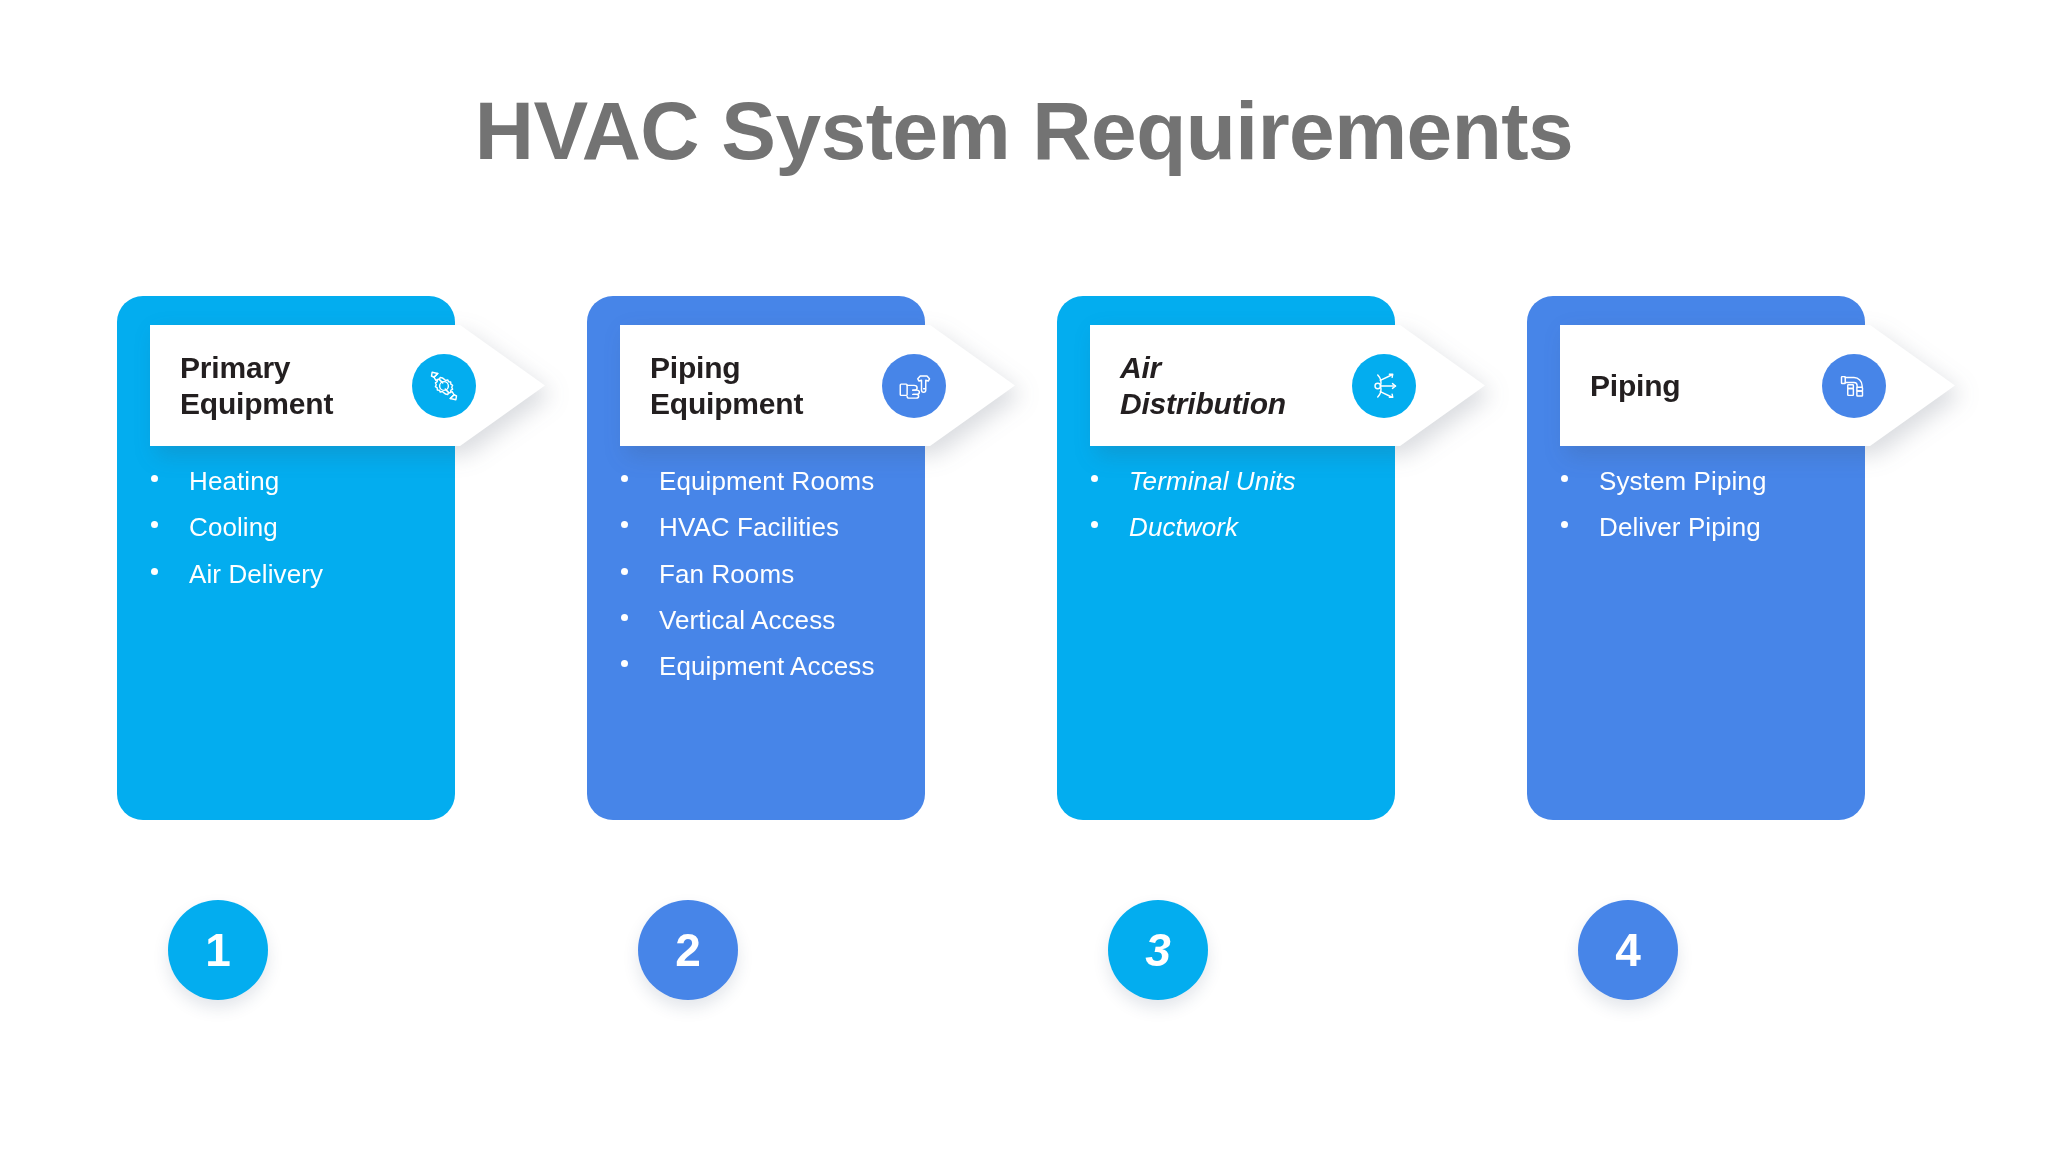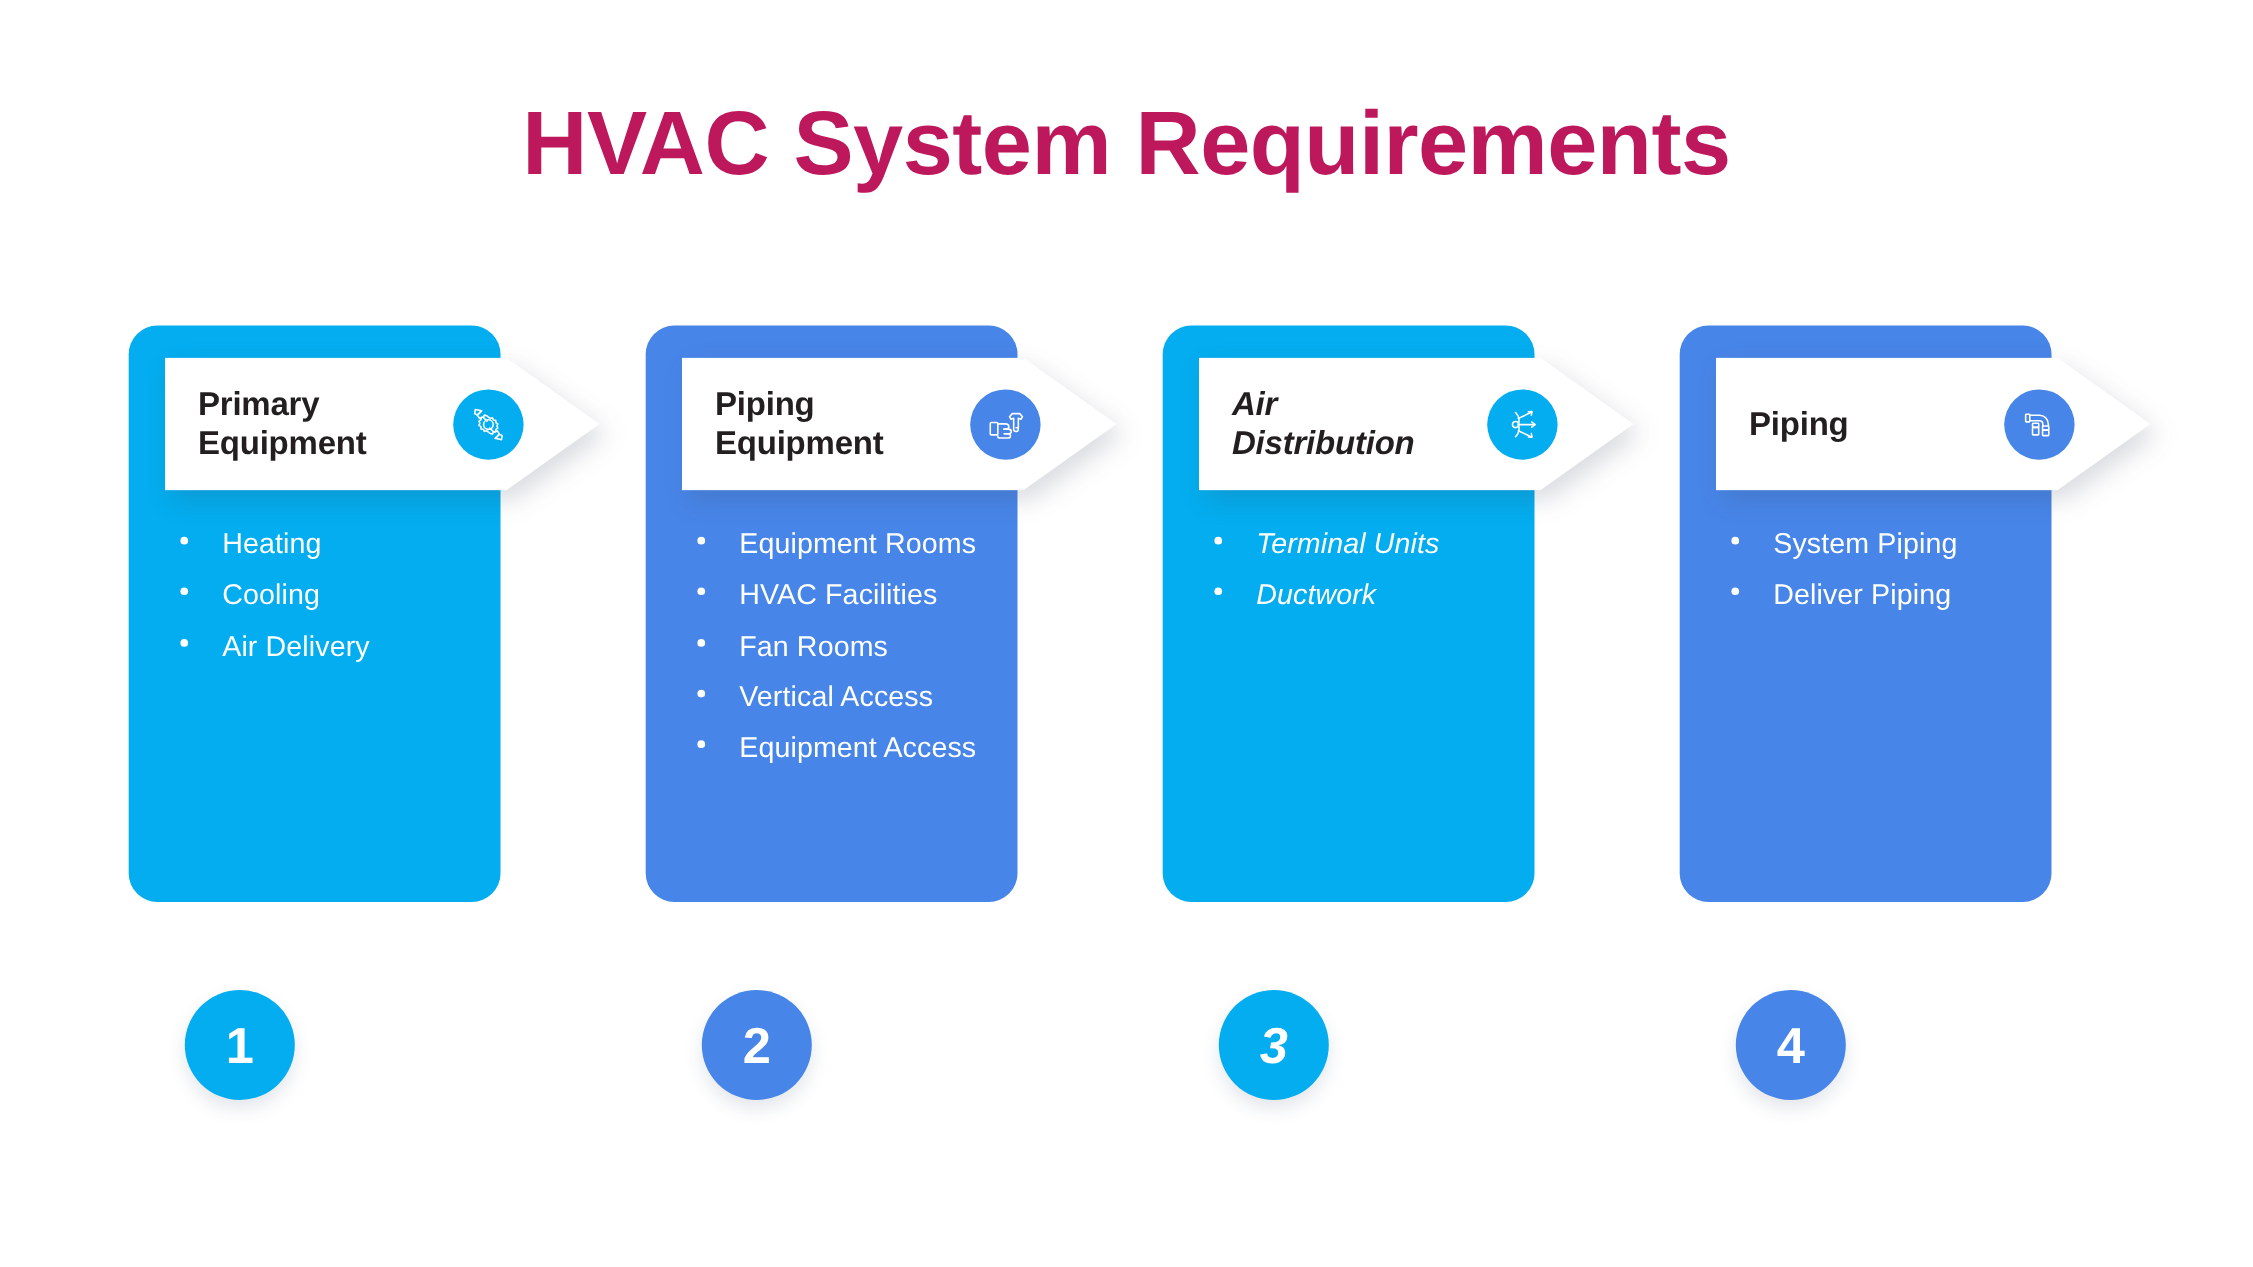--- a/index.html
+++ b/index.html
@@ -110,21 +110,21 @@
     height: 40px;
     display: block;
   }
 
   
   .bullets {
     position: absolute;
     top: 168px;
     left: 28px;
     width: 300px;
-    margin: 13px;
+    margin: 0;
     padding: 0;
     list-style: none;
   }
   .bullet-row {
     display: flex;
     align-items: flex-start;
     margin-bottom: 12px;
   }
   .bullet-dot {
     flex: 0 0 auto;
@@ -161,21 +161,21 @@
     justify-content: center;
     color: #ffffff;
     font-size: 46px;
     font-weight: bold;
     box-shadow: 0 8px 16px rgba(40, 60, 100, 0.13);
   }
 </style>
 </head>
 <body style="background: rgb(255, 255, 255);">
 
-<div class="page-title" style="color: #be185d;">HVAC System Requirements</div>
+<div class="page-title" style="color: #737373;">HVAC System Requirements</div>
 
 <div class="board">
 
   <div class="column" style="left:117px;">
     <div class="card">
       <div class="card-bg" style="position: absolute; inset: 0px; border-radius: 26px; background: rgb(3, 173, 239);"></div>
 
       <div class="banner-wrap">
         <div class="banner-shadow">
           <div class="banner-shape" style="background: rgb(255, 255, 255);"></div>

